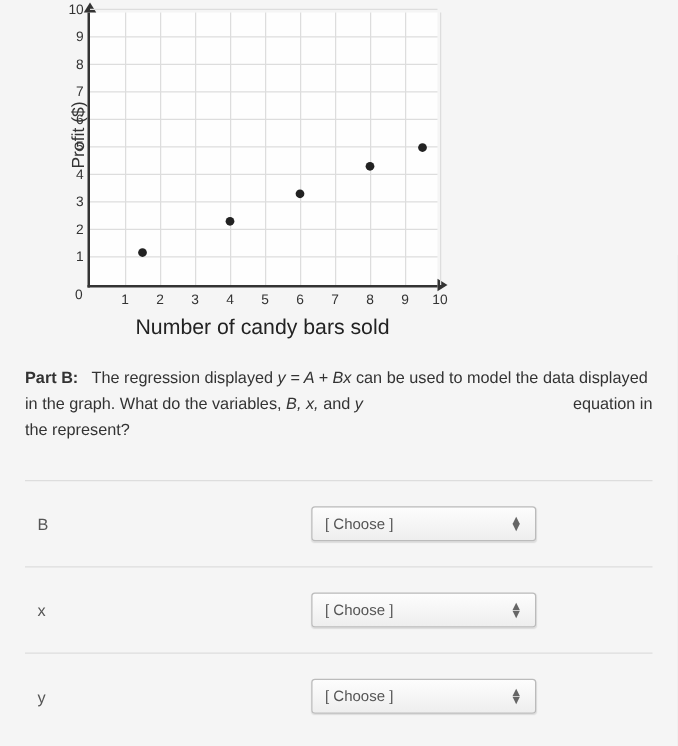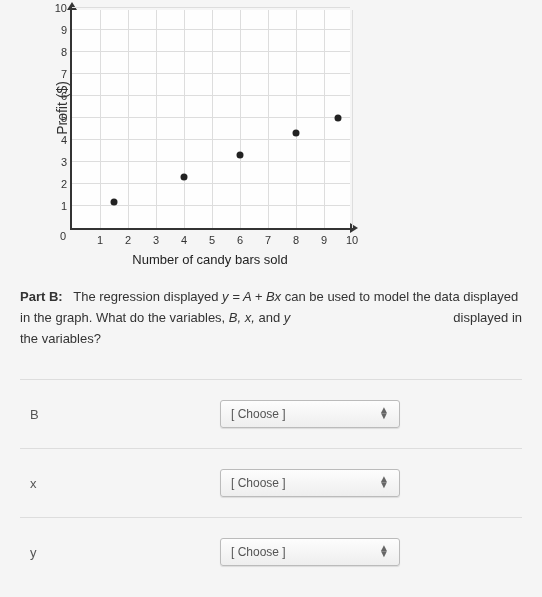--- a/index.html
+++ b/index.html
@@ -90,21 +90,21 @@
     .point {
       position: absolute;
       width: 7px;
       height: 7px;
       background: #222;
       border-radius: 50%;
       transform: translate(-50%, 50%);
     }
     .xlabel {
       text-align: center;
-      font-size: 13px;
+      font-size: 17px;
       color: #222;
       margin-top: 22px;
       width: 280px;
     }
     .question {
       font-size: 13px;
       color: #333;
       line-height: 1.6;
       margin: 20px 0 30px 0;
     }
@@ -130,23 +130,24 @@
       flex: 1;
       max-width: 180px;
       border: 1px solid #bbb;
       border-radius: 3px;
       background: linear-gradient(#fdfdfd, #eee);
       padding: 6px 10px;
       font-size: 12px;
       color: #555;
       display: flex;
       justify-content: space-between;
-      align-items: flex-start;
+      align-items: flex-end;
       cursor: pointer;
       box-shadow: 0 1px 1px rgba(0,0,0,0.1);
+      margin-left: 29px;
     }
     .stepper {
       font-size: 10px;
       line-height: 6px;
       color: #666;
     }
   </style>
 </head>
 <body>
 
@@ -208,23 +209,23 @@
   </div>
 
   <div class="question">
     <b>Part B:</b>&nbsp;&nbsp;
     <span>The regression displayed </span>
     <span class="italic">y = A + Bx</span>
     <span> can be used to model the data displayed in the graph. What do the variables, </span>
     <span class="italic">B, x,</span>
     <span> and </span>
     <span class="italic">y</span>
-    <span class="right-word">displayed in</span>
+    <span class="right-word">equation in</span>
     <br>
-    <span>the variables?</span>
+    <span>the represent?</span>
   </div>
 
   <div id="rows-container">
       <div class="row">
         <div class="row-label">B</div>
         <div class="select">
           <span>[ Choose ]</span>
           <div class="stepper">▲<br>▼</div>
         </div>
       </div>

